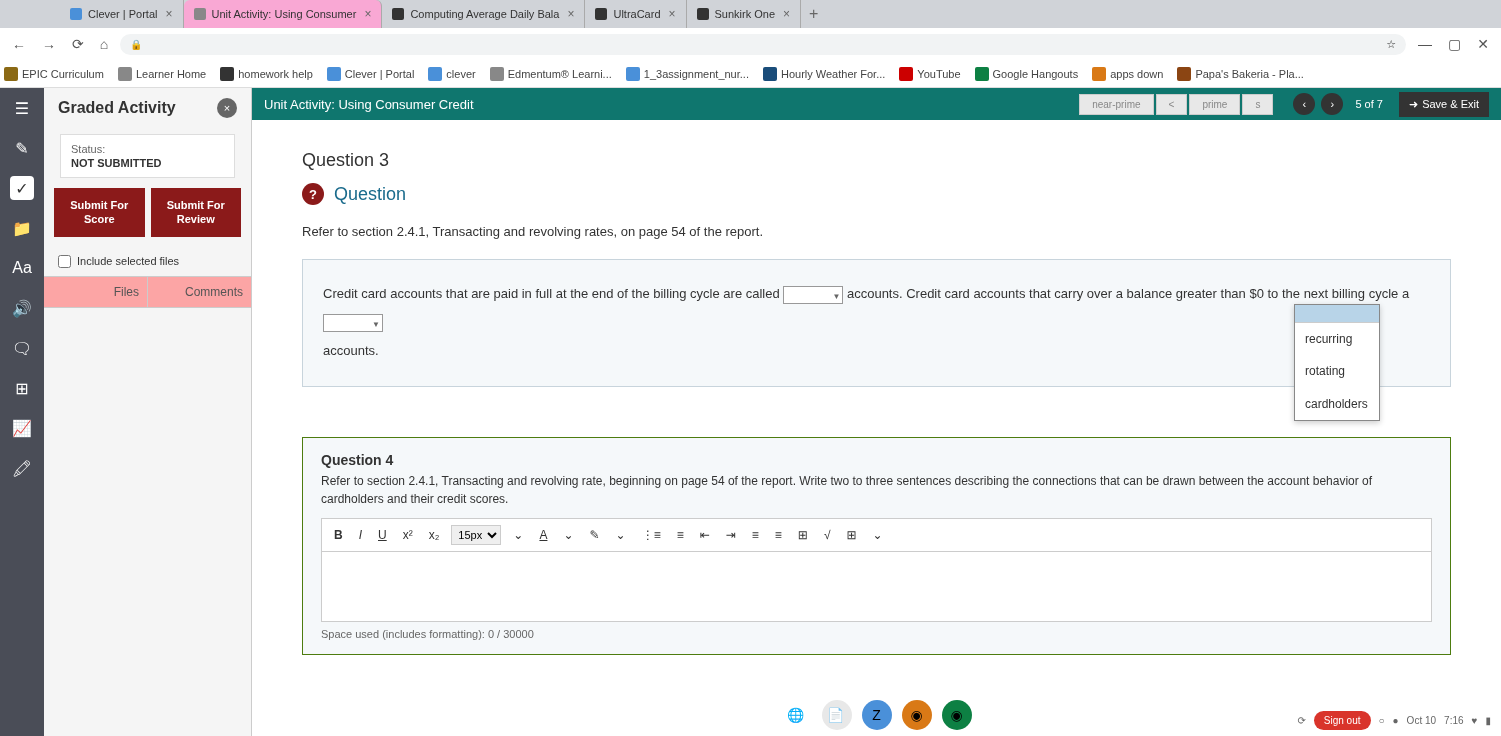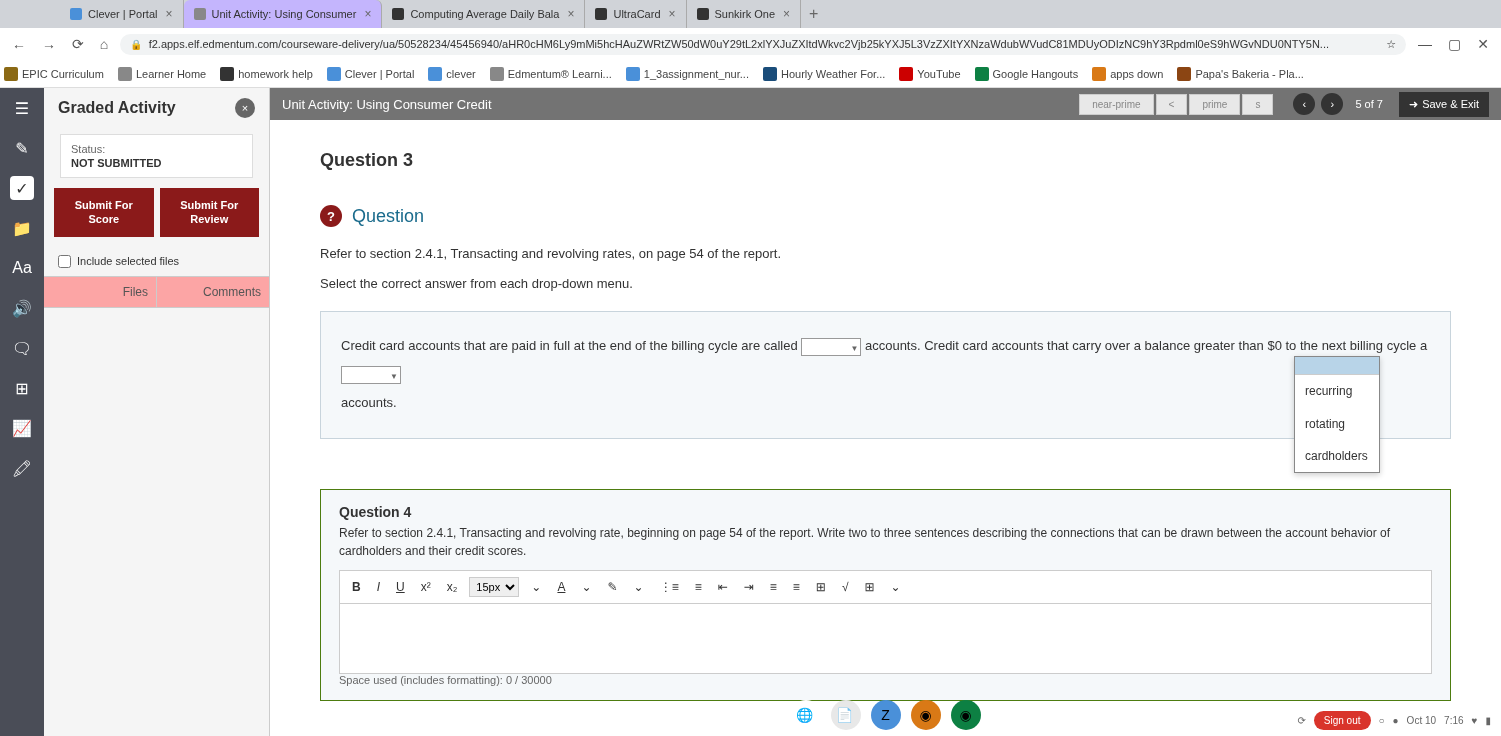--- a/index.html
+++ b/index.html
@@ -1,87 +1,87 @@
 <!DOCTYPE html>
 <html><head>
 <meta charset="utf-8">
 <style>
 * { margin: 0; padding: 0; box-sizing: border-box; font-family: Arial, sans-serif; }
 body { background: #1a1a2e; width: 1501px; height: 736px; overflow: hidden; }
 
 .browser-chrome { background: #dee1e6; }
 .tab-bar { display: flex; align-items: center; height: 28px; background: #d0d3d8; padding-left: 60px; }
 .tab { display: flex; align-items: center; padding: 4px 10px; font-size: 11px; color: #333; border-right: 1px solid #aaa; height: 100%; cursor: pointer; }
-.tab.active { background: #c4b5fd; border-radius: 6px 6px 0 0; }
+.tab.active { background: #f9a8d4; border-radius: 6px 6px 0 0; }
 .tab-favicon { width: 12px; height: 12px; margin-right: 6px; border-radius: 2px; }
 .tab-close { margin-left: 8px; color: #666; font-size: 12px; }
 .tab-add { padding: 0 8px; color: #666; font-size: 16px; }
 
 .nav-bar { display: flex; align-items: center; height: 32px; background: #fff; padding: 0 8px; gap: 8px; }
 .nav-icon { color: #555; font-size: 14px; cursor: pointer; padding: 4px; }
 .url-bar { flex: 1; display: flex; align-items: center; background: #f1f3f4; border-radius: 14px; padding: 4px 10px; font-size: 11px; color: #333; }
 .url-lock { margin-right: 6px; font-size: 10px; }
 
 .bookmarks-bar { display: flex; align-items: center; height: 28px; background: #fff; border-bottom: 1px solid #ddd; padding: 0 4px; gap: 14px; font-size: 11px; }
 .bookmark { display: flex; align-items: center; gap: 4px; color: #444; cursor: pointer; white-space: nowrap; }
 .bm-icon { width: 14px; height: 14px; border-radius: 2px; }
 
 .app-area { display: flex; height: calc(736px - 88px); background: #e8e8e8; }
 
 .left-rail { width: 44px; background: #4a4d57; display: flex; flex-direction: column; align-items: center; padding-top: 8px; gap: 16px; }
 .rail-icon { width: 24px; height: 24px; display: flex; align-items: center; justify-content: center; color: #fff; font-size: 16px; cursor: pointer; }
 .rail-icon.active { background: #fff; color: #333; border-radius: 4px; padding: 4px; }
 
-.sidebar { width: 226px; background: #f5f5f5; border-right: 1px solid #ccc; }
+.sidebar { width: 208px; background: #f5f5f5; border-right: 1px solid #ccc; }
 .sidebar-header { display: flex; align-items: center; justify-content: space-between; padding: 10px 14px; }
 .sidebar-title { font-size: 16px; font-weight: bold; color: #333; }
 .sidebar-close { width: 20px; height: 20px; background: #666; color: #fff; border-radius: 50%; display: flex; align-items: center; justify-content: center; font-size: 11px; cursor: pointer; }
 .status-box { background: #fff; margin: 6px 16px; padding: 8px 10px; border: 1px solid #ddd; font-size: 11px; }
 .status-label { color: #666; }
 .status-value { font-weight: bold; color: #333; margin-top: 2px; }
 .submit-row { display: flex; gap: 6px; margin: 10px; }
 .submit-btn { flex: 1; background: #8b1a1a; color: #fff; border: none; padding: 10px 6px; font-size: 11px; font-weight: bold; cursor: pointer; text-align: center; line-height: 1.3; }
 .include-row { display: flex; align-items: center; gap: 6px; padding: 8px 14px; font-size: 11px; color: #333; }
 .side-tabs { display: flex; border-top: 1px solid #ccc; border-bottom: 1px solid #ccc; }
 .side-tab { flex: 1; text-align: right; padding: 8px; font-size: 12px; color: #555; cursor: pointer; background: #fca5a5; }
 .side-tab:first-child { border-right: 1px solid #ccc; }
 
 .main { flex: 1; display: flex; flex-direction: column; background: #fff; position: relative; }
-.top-bar { display: flex; align-items: center; background: #737373; color: #fff; height: 24px; padding: 16px 12px; }
+.top-bar { display: flex; align-items: center; background: #0f766e; color: #fff; height: 24px; padding: 16px 12px; }
 .activity-title { font-size: 13px; flex: 1; }
 .credit-pills { display: flex; gap: 2px; margin-right: 20px; }
 .credit-pill { background: #e8e8e8; color: #888; font-size: 10px; padding: 4px 12px; border: 1px solid #ccc; }
 .nav-arrows { display: flex; align-items: center; gap: 6px; margin-right: 10px; }
 .arrow-btn { width: 22px; height: 22px; background: #333; color: #fff; border-radius: 50%; display: flex; align-items: center; justify-content: center; font-size: 11px; cursor: pointer; }
 .page-count { font-size: 11px; color: #fff; margin: 0 6px; }
 .save-exit { background: #333; color: #fff; border: none; padding: 6px 10px; font-size: 11px; cursor: pointer; display: flex; align-items: center; gap: 4px; }
 
 .content { padding: 30px 50px; overflow-y: auto; flex: 1; }
-.q-number { font-size: 18px; font-weight: bold; color: #333; margin-bottom: 34px; }
+.q-number { font-size: 18px; font-weight: normal; color: #333; margin-bottom: 12px; }
 .q-heading { display: flex; align-items: center; gap: 10px; font-size: 18px; color: #1a6b8c; margin-bottom: 16px; }
 .q-icon { width: 22px; height: 22px; background: #8b1a1a; color: #fff; border-radius: 50%; display: flex; align-items: center; justify-content: center; font-size: 13px; font-weight: bold; }
 .q-text { font-size: 13px; color: #333; line-height: 1.7; margin-bottom: 8px; }
 .answer-box { border: 1px solid #c8d4dc; background: #f5f8fa; padding: 20px; margin-top: 16px; font-size: 13px; color: #333; line-height: 2.2; position: relative; }
 .inline-select { display: inline-block; width: 60px; height: 18px; border: 1px solid #999; background: #fff; vertical-align: middle; position: relative; }
 .inline-select::after { content: "▼"; position: absolute; right: 2px; top: 1px; font-size: 8px; color: #666; }
 .dropdown-open { position: absolute; background: #fff; border: 1px solid #888; font-size: 12px; box-shadow: 0 2px 6px rgba(0,0,0,0.2); z-index: 10; }
 .dropdown-blank { height: 18px; background: #b8d4e8; border-bottom: 1px solid #ccc; }
 .dropdown-opt { padding: 3px 10px; cursor: pointer; color: #333; }
 
 .q4 { margin-top: 50px; background: #f5f8fa; border: 1px solid #4d7c0f; padding: 14px 18px; }
 .q4-title { font-size: 14px; font-weight: bold; color: #333; margin-bottom: 4px; }
 .q4-text { font-size: 12px; color: #333; line-height: 1.5; }
 .editor-toolbar { display: flex; align-items: center; gap: 8px; background: #fff; border: 1px solid #ccc; padding: 6px 8px; margin-top: 10px; font-size: 12px; }
 .tb-btn { padding: 2px 4px; cursor: pointer; color: #333; }
 .tb-btn.bold { font-weight: bold; }
 .tb-btn.italic { font-style: italic; }
 .tb-btn.underline { text-decoration: underline; }
 .tb-sel { font-size: 11px; padding: 2px; border: 1px solid #ccc; }
 .editor-body { background: #fff; border: 1px solid #ccc; border-top: none; height: 70px; }
-.char-count { font-size: 11px; color: #666; margin-top: 0; }
+.char-count { font-size: 11px; color: #666; margin-top: 6px; }
 
 .bottom-bar { position: absolute; bottom: 6px; right: 10px; display: flex; align-items: center; gap: 8px; font-size: 10px; color: #666; }
 .signout { background: #d9342b; color: #fff; border: none; padding: 4px 10px; border-radius: 12px; font-size: 10px; cursor: pointer; }
 
 .taskbar { position: absolute; bottom: 0; left: 50%; transform: translateX(-50%); display: flex; gap: 10px; padding: 6px; }
 .tb-app { width: 30px; height: 30px; border-radius: 50%; display: flex; align-items: center; justify-content: center; font-size: 14px; }
 </style>
 </head>
 <body>
 
@@ -114,21 +114,20 @@
       </div>
     <div class="tab-add">+</div>
   </div>
   <div class="nav-bar">
     <span class="nav-icon">←</span>
     <span class="nav-icon">→</span>
     <span class="nav-icon">⟳</span>
     <span class="nav-icon">⌂</span>
     <div class="url-bar">
       <span class="url-lock">🔒</span>
-      <span>f2.apps.elf.edmentum.com/courseware-delivery/ua/50528234/45456940/aHR0cHM6Ly9mMi5hcHAuZWRtZW50dW0uY29tL2xlYXJuZXItdWkvc2Vjb25kYXJ5L3VzZXItYXNzaWdubWVudC81MDUyODIzNC9hY3Rpdml0eS9hWGvNDU0NTY5N...</span>
       <span style="margin-left:auto">☆</span>
     </div>
     <span class="nav-icon">—</span>
     <span class="nav-icon">▢</span>
     <span class="nav-icon">✕</span>
   </div>
   <div class="bookmarks-bar">
     <div class="bookmark">
         <span class="bm-icon" style="background:#8b6914"></span>
         <span>EPIC Curriculum</span>
@@ -234,21 +233,20 @@
       <button class="save-exit">➜ <span>Save &amp; Exit</span></button>
     </div>
 
     <div class="content">
       <div class="q-number">Question 3</div>
       <div class="q-heading">
         <span class="q-icon">?</span>
         <span>Question</span>
       </div>
       <div class="q-text">Refer to section 2.4.1, Transacting and revolving rates, on page 54 of the report.</div>
-      <div class="q-text">Select the correct answer from each drop-down menu.</div>
 
       <div class="answer-box">
         <span>Credit card accounts that are paid in full at the end of the billing cycle are called </span><span class="inline-select"></span><span> accounts. Credit card accounts that carry over a balance greater than $0 to the next billing cycle a</span><span class="inline-select"></span><br><span> accounts.</span>
         <div class="dropdown-open" style="top:44px; right:70px; width:86px;">
           <div class="dropdown-blank"></div>
           <div class="dropdown-opt">recurring</div>
           <div class="dropdown-opt">rotating</div>
           <div class="dropdown-opt">cardholders</div>
         </div>
       </div>

